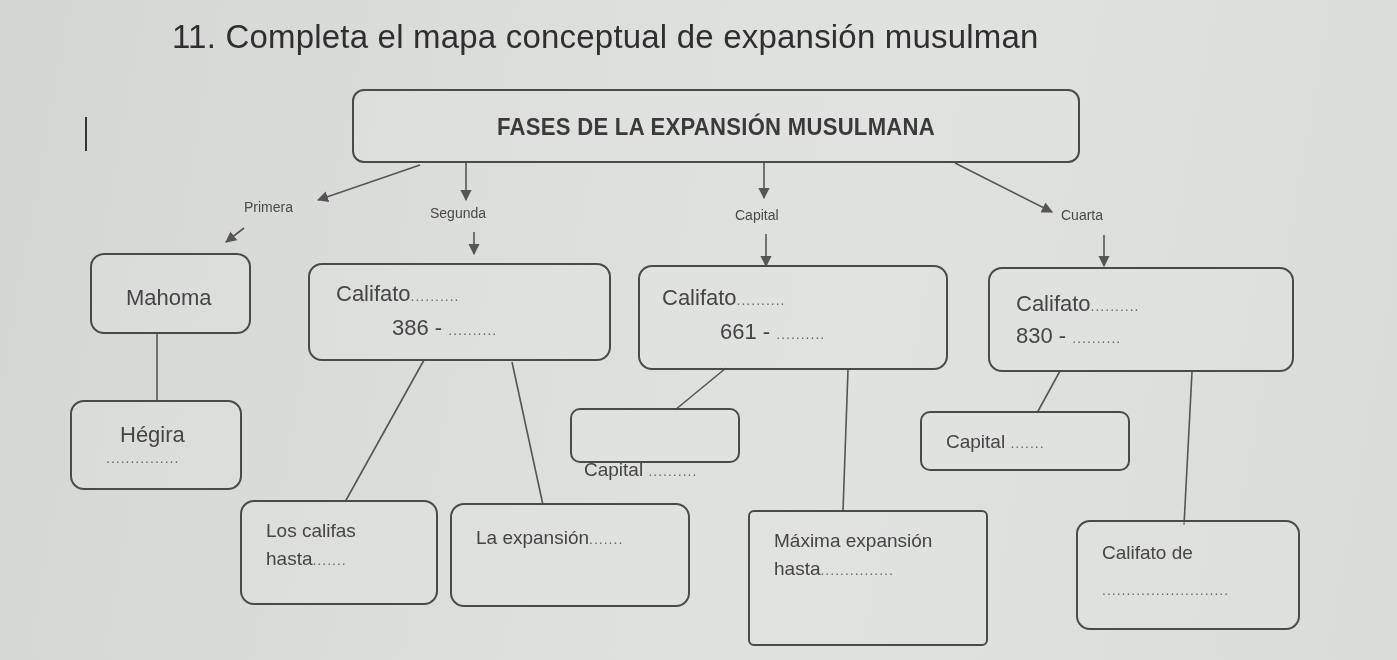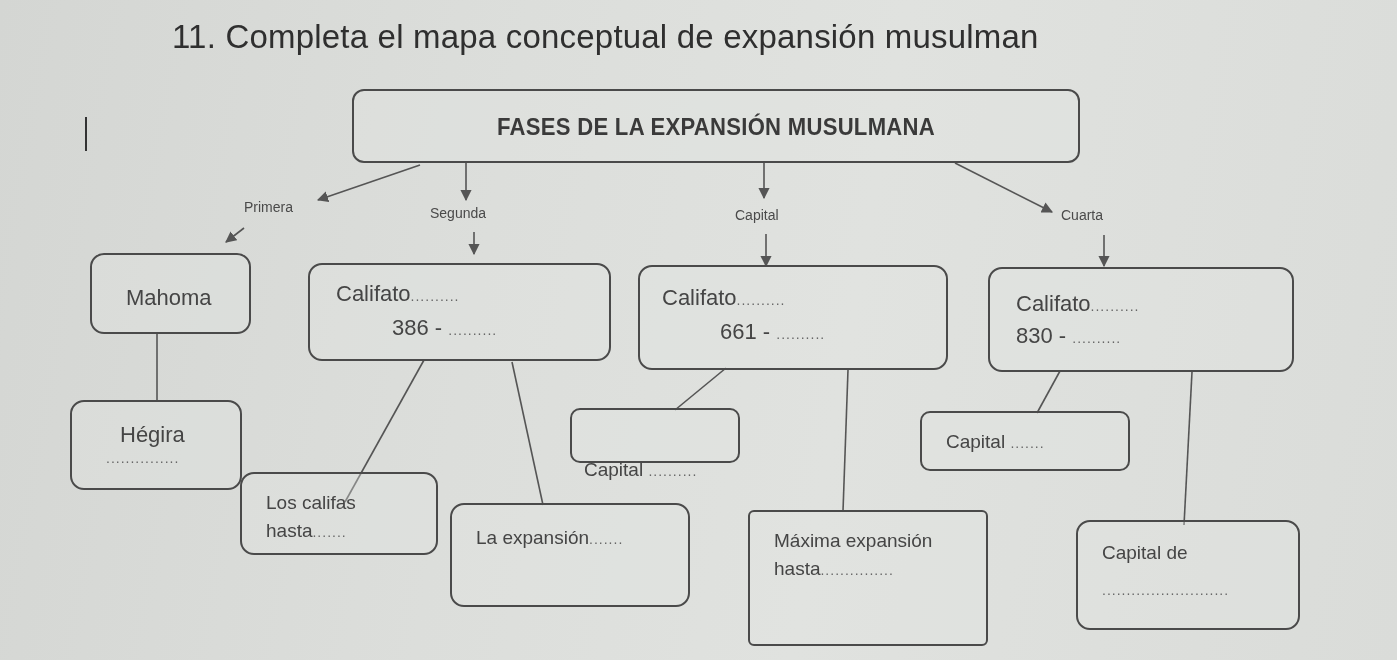--- a/index.html
+++ b/index.html
@@ -110,30 +110,30 @@
 </div>
 
 <div class="box" style="left:570px; top:408px; width:170px; height:55px; border-radius:10px;">
   <div class="txt" style="left:12px; top:14px; font-size:19px;margin-top:35px;"><span>Capital </span><span class="dots">..........</span></div>
 </div>
 
 <div class="box" style="left:920px; top:411px; width:210px; height:60px; border-radius:10px;">
   <div class="txt" style="left:24px; top:18px; font-size:19px;text-align:right;"><span>Capital </span><span class="dots">.......</span></div>
 </div>
 
-<div class="box" style="left:240px; top:472px; width:198px; height:83px;">
+<div class="box" style="left:240px; top:500px; width:198px; height:105px;">
   <div class="txt" style="left:24px; top:18px; font-size:19px;">Los califas</div>
   <div class="txt" style="left:24px; top:46px; font-size:19px;"><span>hasta</span><span class="dots">.......</span></div>
 </div>
 
 <div class="box" style="left:450px; top:503px; width:240px; height:104px;">
   <div class="txt" style="left:24px; top:22px; font-size:19px;"><span>La expansión</span><span class="dots">.......</span></div>
 </div>
 
 <div class="box" style="left:748px; top:510px; width:240px; height:136px;border-radius:6px;">
   <div class="txt" style="left:24px; top:18px; font-size:19px;">Máxima expansión</div>
   <div class="txt" style="left:24px; top:46px; font-size:19px;"><span>hasta</span><span class="dots">...............</span></div>
 </div>
 
 <div class="box" style="left:1076px; top:520px; width:224px; height:110px;">
-  <div class="txt" style="left:24px; top:20px; font-size:19px;">Capital de</div>
+  <div class="txt" style="left:24px; top:20px; font-size:19px;">Califato de</div>
   <div class="txt dots" style="left:24px; top:60px;">..........................</div>
 </div>
 
 </body></html>

